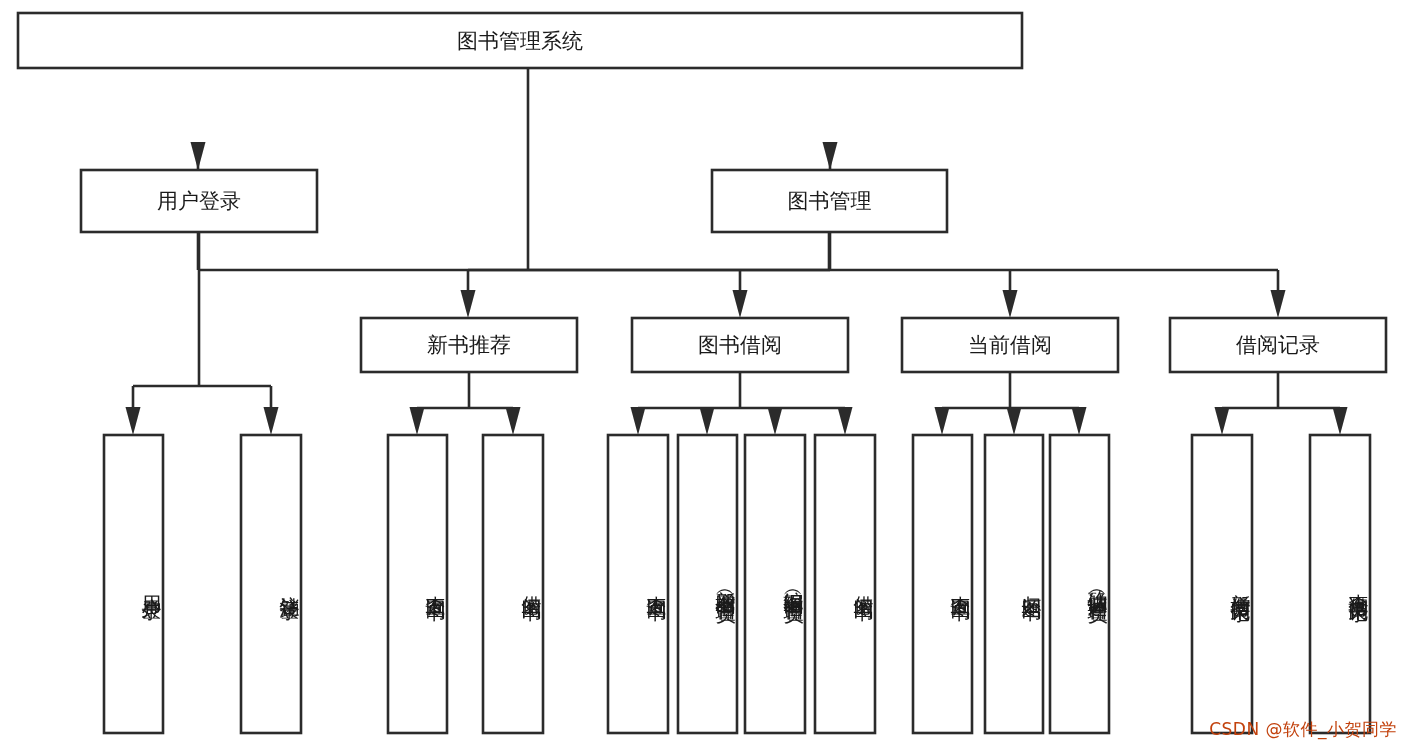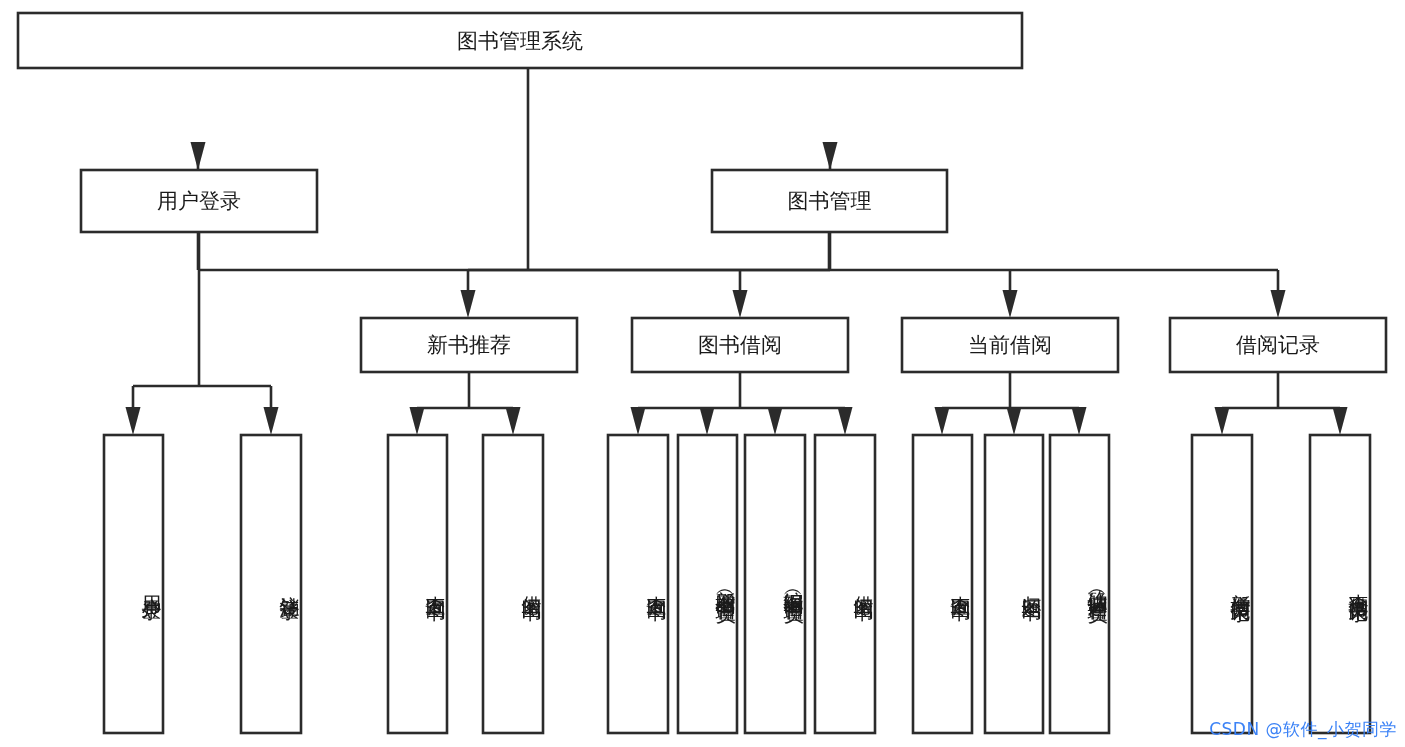--- a/index.html
+++ b/index.html
@@ -62,21 +62,21 @@
     justify-content: center;
     white-space: nowrap;
     pointer-events: none;
   }
   .watermark {
     position: absolute;
     right: 8px;
     bottom: 6px;
     font-family: "DejaVu Sans", "Liberation Sans", sans-serif;
     font-size: 17px;
-    color: #3b82f6;
+    color: #c2410c;
     white-space: nowrap;
     letter-spacing: 0.5px;
   }
 </style>
 </head>
 <body>
 
 <div id="diagram-root">
   <svg id="diagram-svg" viewBox="0 0 1405 747">
     <g id="connectors-layer">

